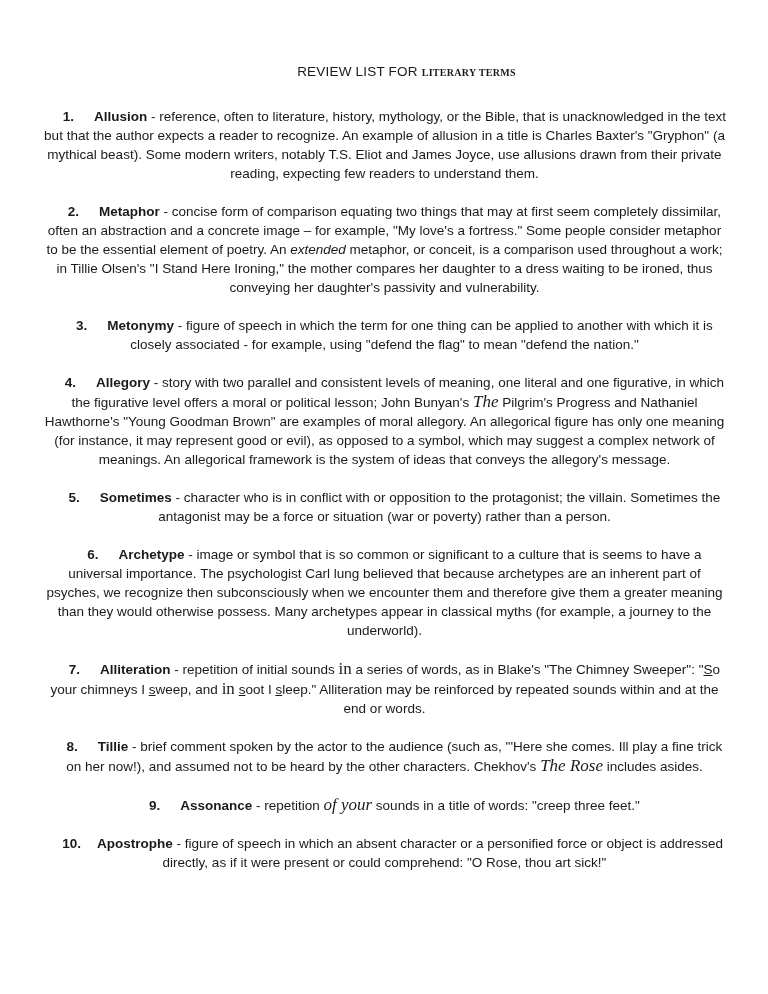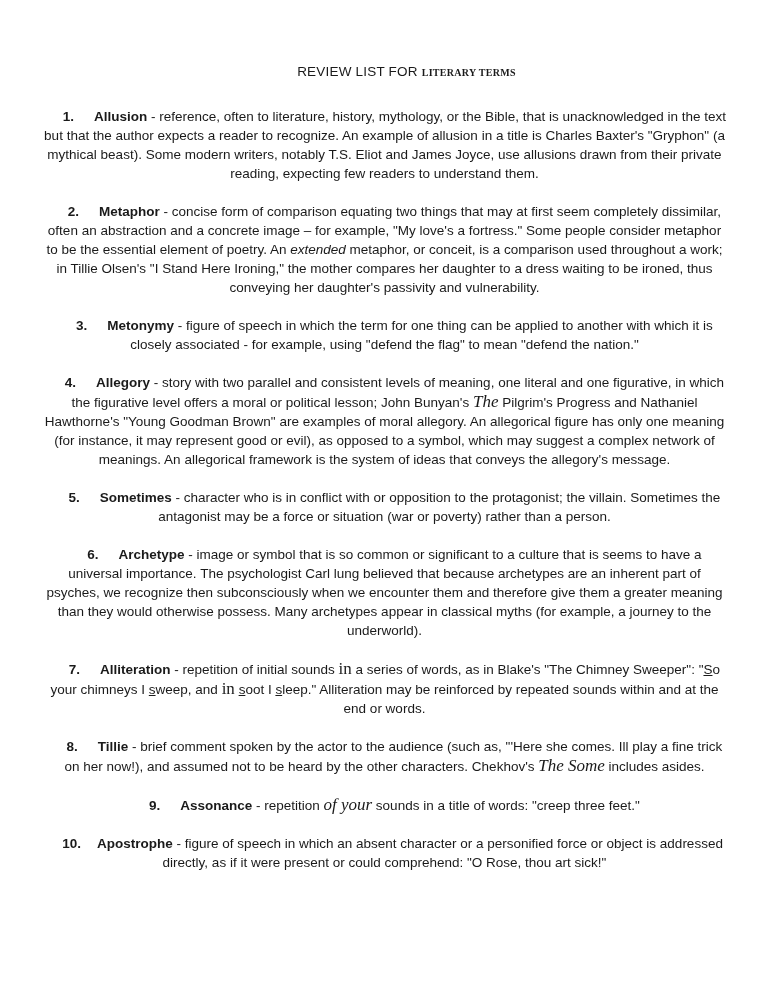--- a/index.html
+++ b/index.html
@@ -68,17 +68,17 @@
 <div class="page">
   <h1 class="doc-title"><span class="t-sans-bold">REVIEW LIST FOR </span><span class="t-serif-bold">LITERARY TERMS</span></h1>
   <div>
       <p class="item"><span class="num">1.</span><span class="term">Allusion</span><span> - reference, often to literature, history, mythology, or the Bible, that is unacknowledged in the text but that the author expects a reader to recognize. An example of allusion in a title is Charles Baxter's "Gryphon" (a mythical beast). Some modern writers, notably T.S. Eliot and James Joyce, use allusions drawn from their private reading, expecting few readers to understand them.</span></p>
       <p class="item"><span class="num">2.</span><span class="term">Metaphor</span><span> - concise form of comparison equating two things that may at first seem completely dissimilar, often an abstraction and a concrete image – for example, "My love's a fortress." Some people consider metaphor to be the essential element of poetry. An </span><span class="i">extended</span><span> metaphor, or </span><span class="b">conceit,</span><span> is a comparison used throughout a work; in Tillie Olsen's "I Stand Here Ironing," the mother compares her daughter to a dress waiting to be ironed, thus conveying her daughter's passivity and vulnerability.</span></p>
       <p class="item"><span class="num">3.</span><span class="term">Metonymy</span><span> - figure of speech in which the term for one thing can be applied to another with which it is closely associated - for example, using "defend the flag" to mean "defend the nation."</span></p>
       <p class="item"><span class="num">4.</span><span class="term">Allegory</span><span> - story with two parallel and consistent levels of meaning, one literal and one figurative, in which the figurative level offers a moral or political lesson; John Bunyan's </span><span class="i serif">The</span><span> Pilgrim's Progress and Nathaniel Hawthorne's "Young Goodman Brown" are examples of moral allegory. An </span><span class="b">allegorical figure</span><span> has only one meaning (for instance, it may represent good or evil), as opposed to a symbol, which may suggest a complex network of meanings. An </span><span class="b">allegorical framework</span><span> is the system of ideas that conveys the allegory's message.</span></p>
       <p class="item"><span class="num">5.</span><span class="term">Sometimes</span><span> - character who is in conflict with or opposition to the protagonist; the villain. Sometimes the antagonist may be a force or situation (war or poverty) rather than a person.</span></p>
       <p class="item"><span class="num">6.</span><span class="term">Archetype</span><span> - image or symbol that is so common or significant to a culture that is seems to have a universal importance. The psychologist Carl lung believed that because archetypes are an inherent part of psyches, we recognize then subconsciously when we encounter them and therefore give them a greater meaning than they would otherwise possess. Many archetypes appear in classical myths (for example, a journey to the underworld).</span></p>
       <p class="item"><span class="num">7.</span><span class="term">Alliteration</span><span> - repetition of initial sounds </span><span class="serif">in</span><span> a series of words, as in Blake's "The Chimney Sweeper": "</span><span class="u">S</span><span>o your chimneys I </span><span class="u">s</span><span>weep, and </span><span class="serif">in</span><span> </span><span class="u">s</span><span>oot I </span><span class="u">s</span><span>leep." Alliteration may be reinforced by repeated sounds within and at the end or words.</span></p>
-      <p class="item"><span class="num">8.</span><span class="term">Tillie</span><span> - brief comment spoken by the actor to the audience (such as, "'Here she comes. Ill play a fine trick on her now!), and assumed not to be heard by the other characters. Chekhov's </span><span class="i serif">The Some</span><span> includes asides.</span></p>
+      <p class="item"><span class="num">8.</span><span class="term">Tillie</span><span> - brief comment spoken by the actor to the audience (such as, "'Here she comes. Ill play a fine trick on her now!), and assumed not to be heard by the other characters. Chekhov's </span><span class="i serif">The Rose</span><span> includes asides.</span></p>
       <p class="item"><span class="num">9.</span><span class="term">Assonance</span><span> - repetition </span><span class="i serif">of your</span><span> sounds in a title of words: "creep three feet."</span></p>
       <p class="item"><span class="num">10.</span><span class="term">Apostrophe</span><span> - figure of speech in which an absent character or a personified force or object is addressed directly, as if it were present or could comprehend: "O Rose, thou art sick!"</span></p>
     </div>
 </div>
 
 </body></html>

